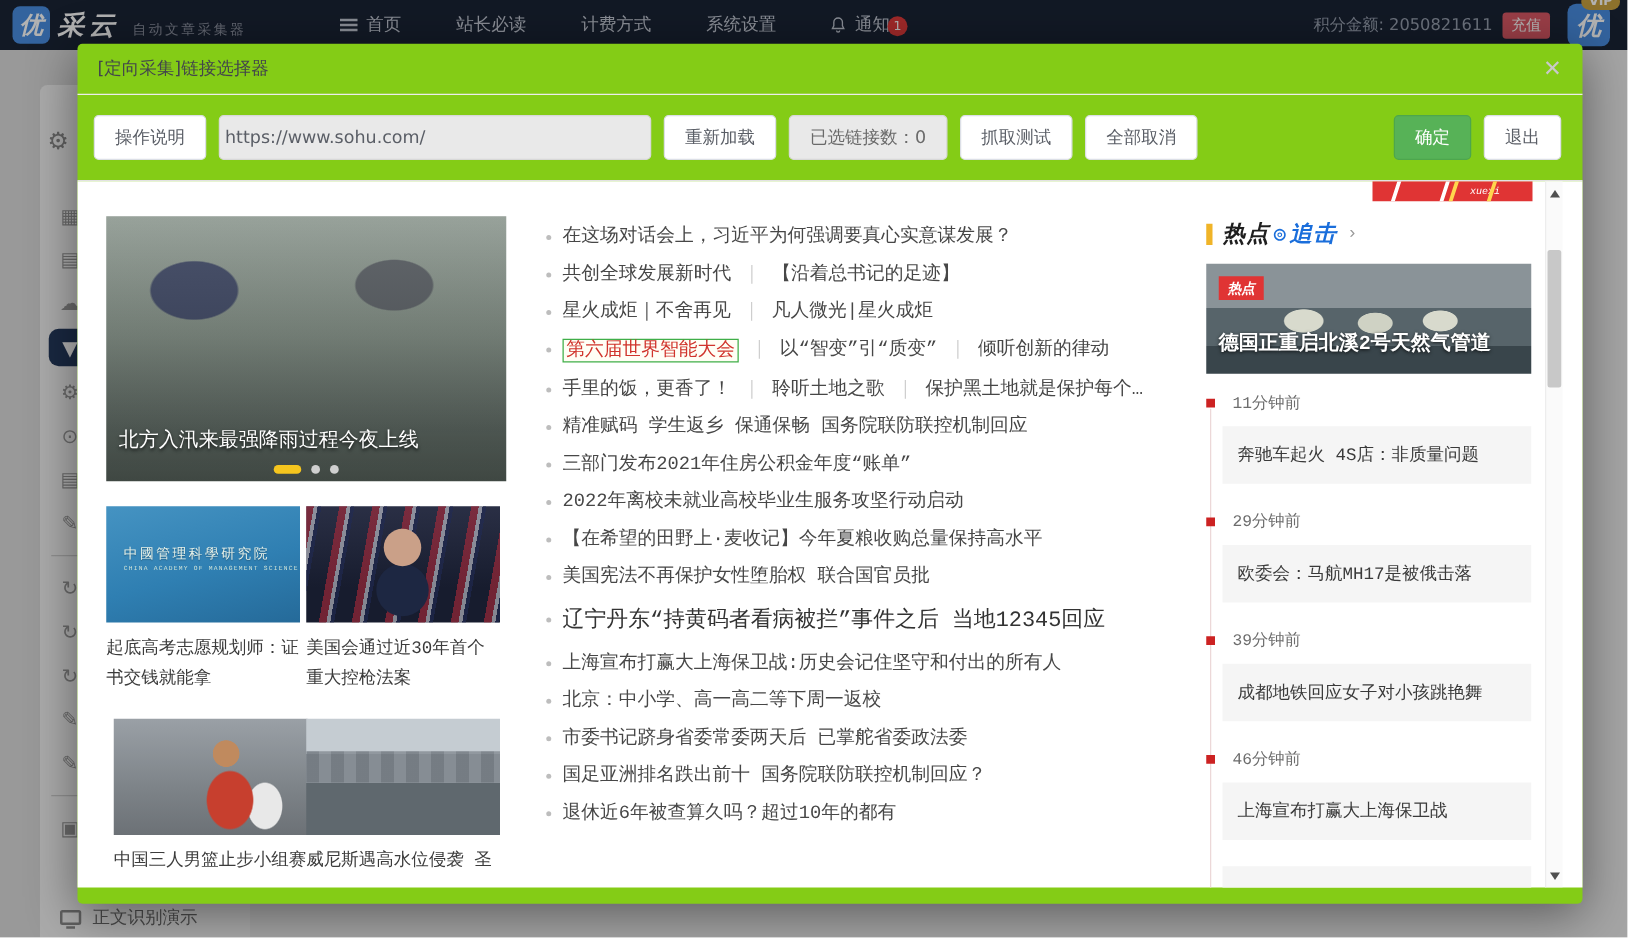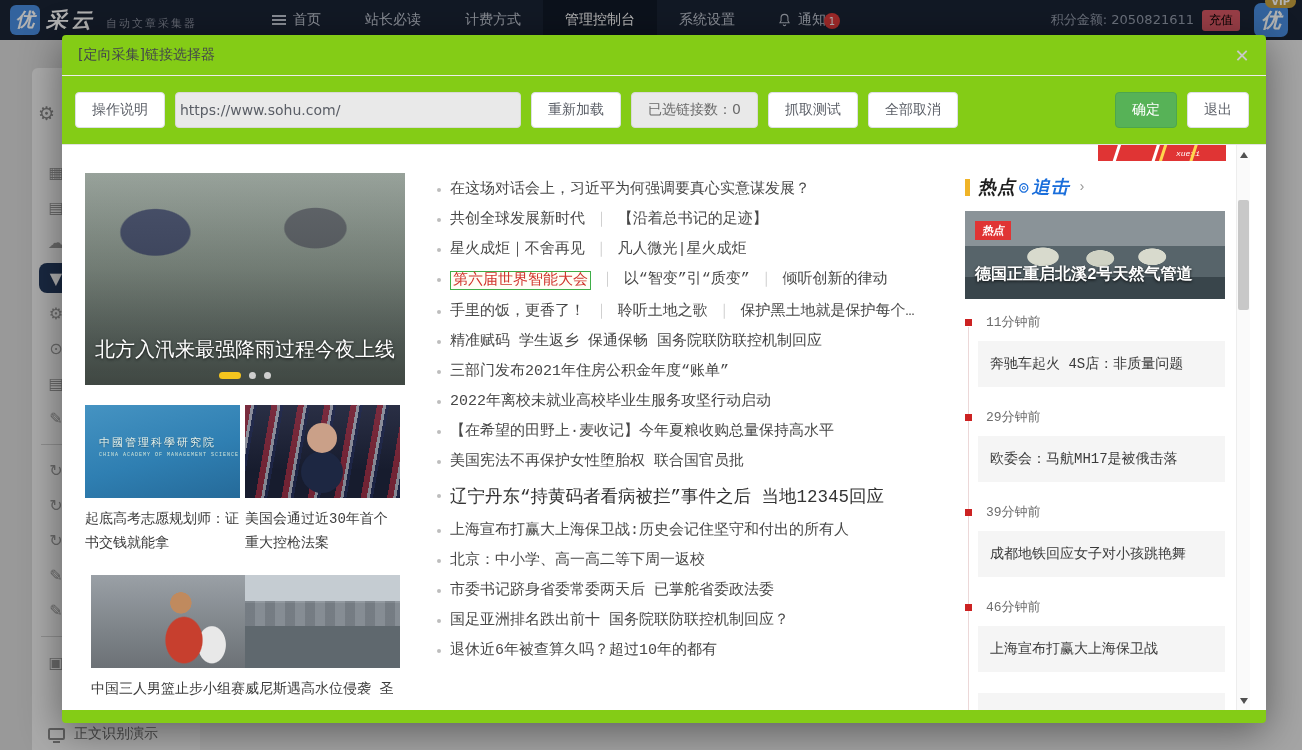--- a/index.html
+++ b/index.html
@@ -17,21 +17,21 @@
   .nav { display:flex; height:40px; align-items:stretch; }
   .nav-item { display:flex; align-items:center; padding:0 22px; color:#c3c9d4; font-size:14px; cursor:pointer; white-space:nowrap; }
   .nav-item.active { background:#121a29; color:#fff; }
   .burger { width:14px; height:10px; border-top:2px solid #c3c9d4; border-bottom:2px solid #c3c9d4; position:relative; margin-right:7px; }
   .burger::after { content:''; position:absolute; left:0; right:0; top:2px; height:2px; background:#c3c9d4; }
   .notif { position:relative; display:flex; align-items:center; color:#c3c9d4; font-size:14px; padding:0 20px; }
   .bell-icon { margin-right:6px; display:inline-flex; }
   .badge { position:absolute; top:2px; right:6px; min-width:16px; height:16px; background:#e23c3c; border-radius:8px; color:#fff; font-size:10px; display:flex; align-items:center; justify-content:center; padding:0 4px; }
   .topbar-right { margin-left:auto; display:flex; align-items:center; padding-right:14px; }
   .credit { color:#9aa3b2; font-size:13px; white-space:nowrap; }
-  .recharge { background:#dd5a66; color:#000000; font-size:12px; padding:2px 7px; border-radius:3px; margin-left:8px; cursor:pointer; }
+  .recharge { background:#dd5a66; color:#ffffff; font-size:12px; padding:2px 7px; border-radius:3px; margin-left:8px; cursor:pointer; }
   .avatar-wrap { position:relative; margin-left:14px; width:34px; height:34px; }
   .avatar { width:34px; height:34px; background:#4a8fe2; border-radius:7px; color:#fff; font-weight:bold; font-size:20px; font-style:italic; display:flex; align-items:center; justify-content:center; }
   .vip-tag { position:absolute; top:-8px; right:-8px; background:#c9a23f; color:#fff; font-size:10px; font-weight:bold; padding:1px 6px; border-radius:8px; }
 
   .side-panel { position:absolute; top:40px; left:0; bottom:0; width:200px; background:#dcdcdc; }
   .side-card { position:absolute; top:28px; left:32px; right:0; bottom:0; background:#f5f5f5; border-radius:6px 0 0 0; }
   .top-gear { position:absolute; top:62px; left:38px; font-size:19px; color:#8a8a8a; }
   .side-icons { position:absolute; top:115px; left:36px; width:40px; display:flex; flex-direction:column; align-items:center; }
   .side-icon { color:#9a9a9a; font-size:16px; height:35px; display:flex; align-items:center; justify-content:center; width:34px; }
   .side-icon.active { background:#253a5e; color:#fff; border-radius:8px; height:30px; margin:3px 0; }
@@ -61,21 +61,21 @@
   .promo-banner { position:absolute; left:1036px; top:0; width:128px; height:16px; background:#e03434; overflow:hidden; color:#fff; font-size:8px; text-align:right; padding:4px 26px 0 0; font-style:italic; }
   .promo-banner::before { content:''; position:absolute; left:18px; top:-14px; width:34px; height:40px; border:3px solid #fff; transform:rotate(18deg); }
   .promo-banner::after { content:''; position:absolute; left:64px; top:-14px; width:26px; height:40px; border:3px solid #ffd54d; transform:rotate(18deg); }
 
   
   .carousel { position:absolute; left:23px; top:28px; width:320px; height:212px; overflow:hidden; background:
       radial-gradient(90px 60px at 22% 28%, #3c4560 0 38%, transparent 40%),
       radial-gradient(80px 52px at 72% 26%, #565b60 0 38%, transparent 40%),
       linear-gradient(180deg,#8f9a92 0%, #79857c 45%, #5f6a64 78%, #4d5751 100%); }
   .carousel::after { content:''; position:absolute; inset:0; background:linear-gradient(180deg, rgba(255,255,255,0.08), rgba(0,0,0,0.18) 80%); }
-  .carousel-caption { position:absolute; left:10px; bottom:22px; color:#fff; font-size:20px; text-shadow:0 1px 3px rgba(0,0,0,0.8); z-index:2; white-space:nowrap; }
+  .carousel-caption { position:absolute; left:10px; bottom:22px; color:#fff; font-size:16px; text-shadow:0 1px 3px rgba(0,0,0,0.8); z-index:2; white-space:nowrap; }
   .carousel-dots { position:absolute; left:0; right:0; bottom:6px; display:flex; justify-content:center; gap:8px; z-index:2; }
   .dot { width:7px; height:7px; border-radius:4px; background:#cfcfcf; }
   .dot.on { width:22px; background:#f5c51e; }
 
   .thumb { position:absolute; width:155px; }
   .thumb-img { width:155px; height:93px; position:relative; overflow:hidden; }
   .thumb-cap { margin-top:9px; font-size:14px; color:#3c3c3c; line-height:24px; }
   .img-academy { background:linear-gradient(165deg,#4593c2 0%, #2f7fb2 55%, #256a99 100%); }
   .sign-text { position:absolute; left:14px; top:30px; color:#e8f2e9; font-size:11px; letter-spacing:2px; white-space:nowrap; text-shadow:0 1px 1px rgba(0,0,0,0.3); }
   .sign-sub { position:absolute; left:14px; top:47px; color:#cfe4d8; font-size:5px; letter-spacing:1px; white-space:nowrap; }
@@ -141,21 +141,20 @@
     <header class="topbar">
       <div class="logo-wrap">
         <div class="logo-square">优</div>
         <div class="logo-text">采云</div>
         <div class="logo-sub">自动文章采集器</div>
       </div>
       <nav class="nav" id="nav-items">
           <div class="nav-item"><span class="burger"></span>首页</div>
           <div class="nav-item">站长必读</div>
           <div class="nav-item">计费方式</div>
-          <div class="nav-item active">管理控制台</div>
           <div class="nav-item">系统设置</div>
         </nav>
       <div class="notif">
         <span class="bell-icon">
           <svg width="15" height="16" viewBox="0 0 24 24">
               <path d="M12 3a5.5 5.5 0 0 0-5.5 5.5V13l-1.8 3.5h14.6L17.5 13V8.5A5.5 5.5 0 0 0 12 3z M10 19a2 2 0 0 0 4 0" fill="none" stroke="#c3c9d4" stroke-width="1.7"></path>
             </svg>
         </span>
         <span>通知</span>
         <span class="badge">1</span>

